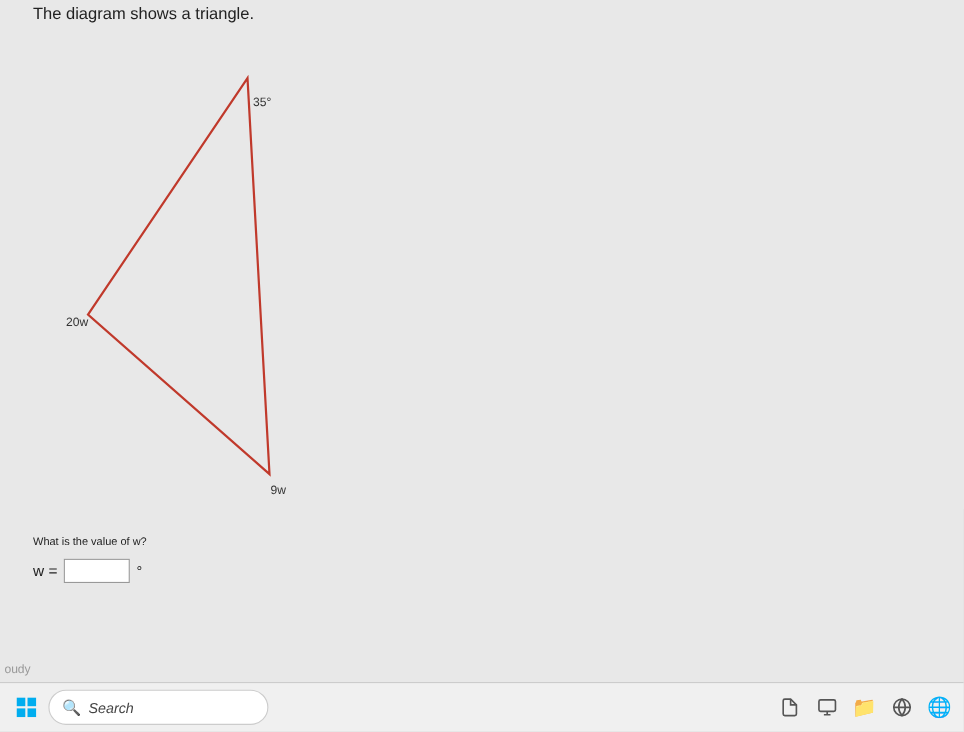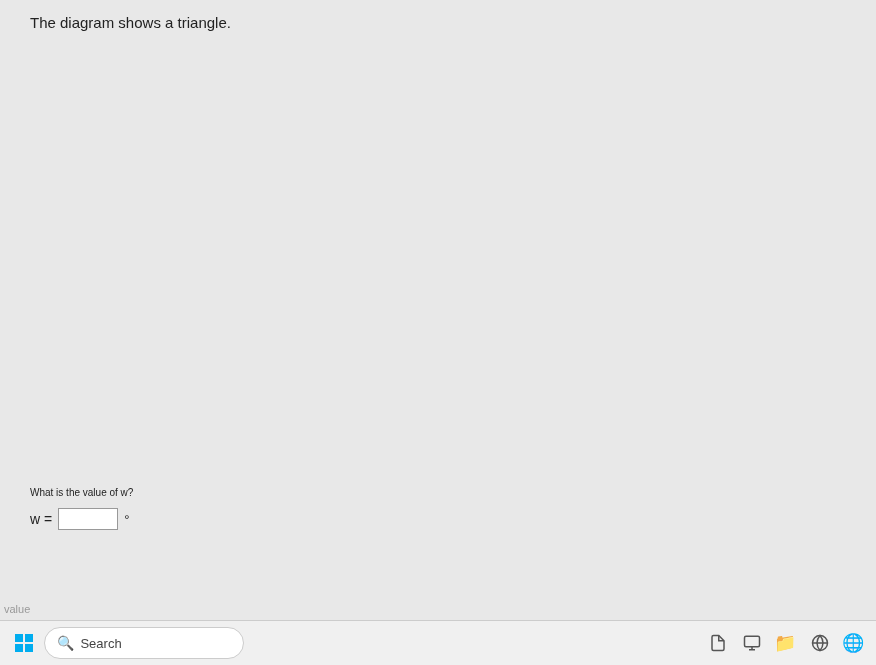--- a/index.html
+++ b/index.html
@@ -13,21 +13,21 @@
     }
 
     
     .content-area {
       position: absolute;
       top: 0;
       left: 0;
       width: 876px;
       height: 620px;
       background-color: #e8e8e8;
-      padding: 14px 30px;
+      padding: 4px 30px;
     }
 
     .problem-title {
       font-size: 15px;
       color: #222;
       margin-bottom: 20px;
       font-weight: 400;
     }
 
     
@@ -109,20 +109,21 @@
       padding: 4px 12px;
       gap: 6px;
       height: 32px;
       min-width: 200px;
       cursor: text;
     }
 
     .search-bar-text {
       font-size: 13px;
       color: #444;
+      font-style: italic;
     }
 
     .taskbar-right {
       margin-left: auto;
       display: flex;
       align-items: center;
       gap: 6px;
     }
 
     .taskbar-icon {
@@ -158,33 +159,45 @@
       font-family: Arial, sans-serif;
     }
   </style>
 </head>
 <body>
 
 <div class="content-area">
 
   <div class="problem-title">The diagram shows a triangle.</div>
 
+  <div class="triangle-container">
+    <svg width="260" height="430" viewBox="0 0 260 430">
+
+      <polygon points="175,30 30,245 195,390" fill="none" stroke="#c0392b" stroke-width="2"></polygon>
+
+      <text x="180" y="55" class="angle-label" font-size="11" fill="#333" font-family="Arial, sans-serif">35°</text>
+
+      <text x="10" y="255" class="side-label" font-size="11" fill="#333" font-family="Arial, sans-serif">20w</text>
+
+      <text x="196" y="408" class="side-label" font-size="11" fill="#333" font-family="Arial, sans-serif">9w</text>
+    </svg>
+  </div>
 
   <div class="question-area">
     <div class="question-text">What is the value of w?</div>
     <div class="answer-row">
       <span>w =</span>
       <input type="text" class="answer-input" placeholder="" style="">
       <span class="degree-symbol">°</span>
     </div>
   </div>
 
 </div>
 
-<div class="watermark">value</div>
+<div class="watermark">oudy</div>
 
 <div class="taskbar">
 
   <div class="taskbar-start">
     <svg width="18" height="18" viewBox="0 0 18 18">
       <rect x="0" y="0" width="8" height="8" fill="#00adef"></rect>
       <rect x="10" y="0" width="8" height="8" fill="#00adef"></rect>
       <rect x="0" y="10" width="8" height="8" fill="#00adef"></rect>
       <rect x="10" y="10" width="8" height="8" fill="#00adef"></rect>
     </svg>

